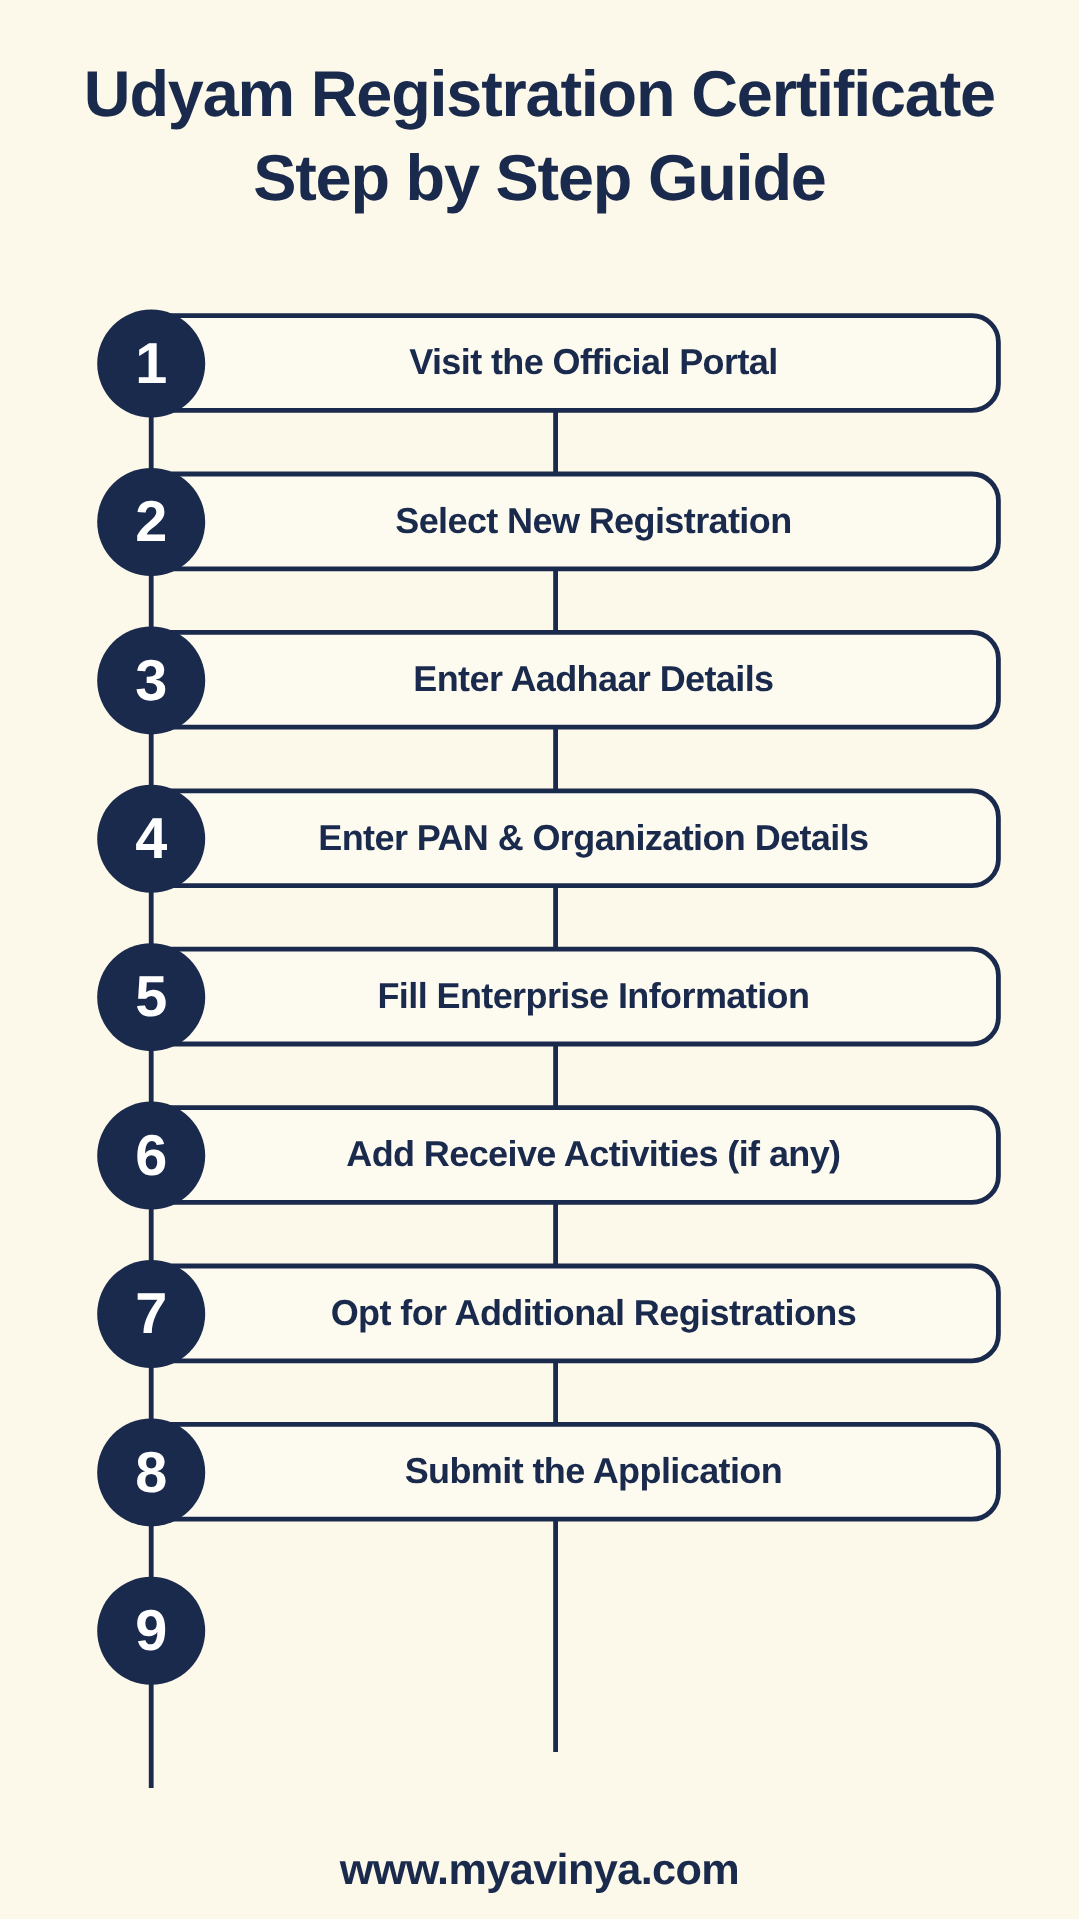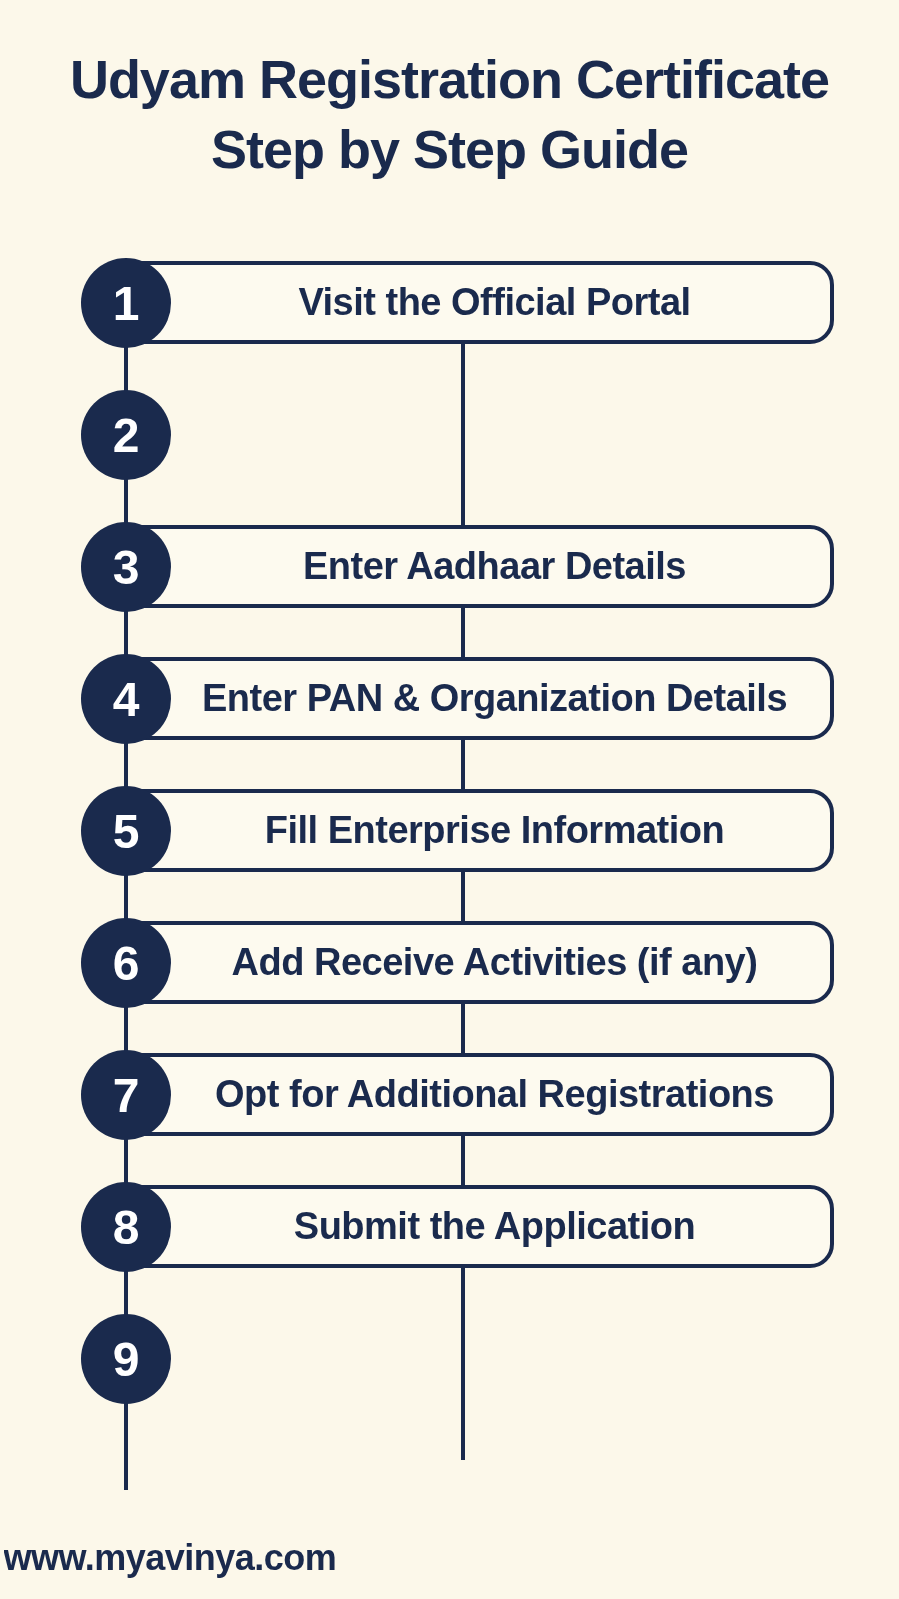--- a/index.html
+++ b/index.html
@@ -73,21 +73,21 @@
     background:var(--box-fill);
     border:4px solid var(--navy);
     border-radius:24px;
     display:flex;
     align-items:center;
     justify-content:center;
   }
   .label{
     color:var(--navy);
     font-weight:700;
-    font-size:38px;
+    font-size:30px;
     letter-spacing:-0.5px;
     white-space:nowrap;
     padding-left:40px;
   }
   .badge{
     position:absolute;
     left:77px;
     top:-3px;
     width:90px;
     height:90px;
@@ -102,21 +102,21 @@
     color:var(--num);
     font-weight:700;
     font-size:48px;
     letter-spacing:-1px;
   }
   .footer{
     position:absolute;
     top:1537px;
     left:0;
     width:100%;
-    text-align:left;
+    text-align:center;
     color:var(--navy);
     font-weight:700;
     font-size:36px;
     letter-spacing:-0.5px;
   }
 </style>
 </head>
 <body>
 
 <div class="page">
@@ -133,20 +133,23 @@
   <div class="step">
     <div class="box">
       <span class="label">Visit the Official Portal</span>
     </div>
     <div class="badge">
       <span class="num">1</span>
     </div>
   </div>
 
   <div class="step">
+    <div class="box">
+      <span class="label">Select New Registration</span>
+    </div>
     <div class="badge">
       <span class="num">2</span>
     </div>
   </div>
 
   <div class="step">
     <div class="box">
       <span class="label">Enter Aadhaar Details</span>
     </div>
     <div class="badge">

